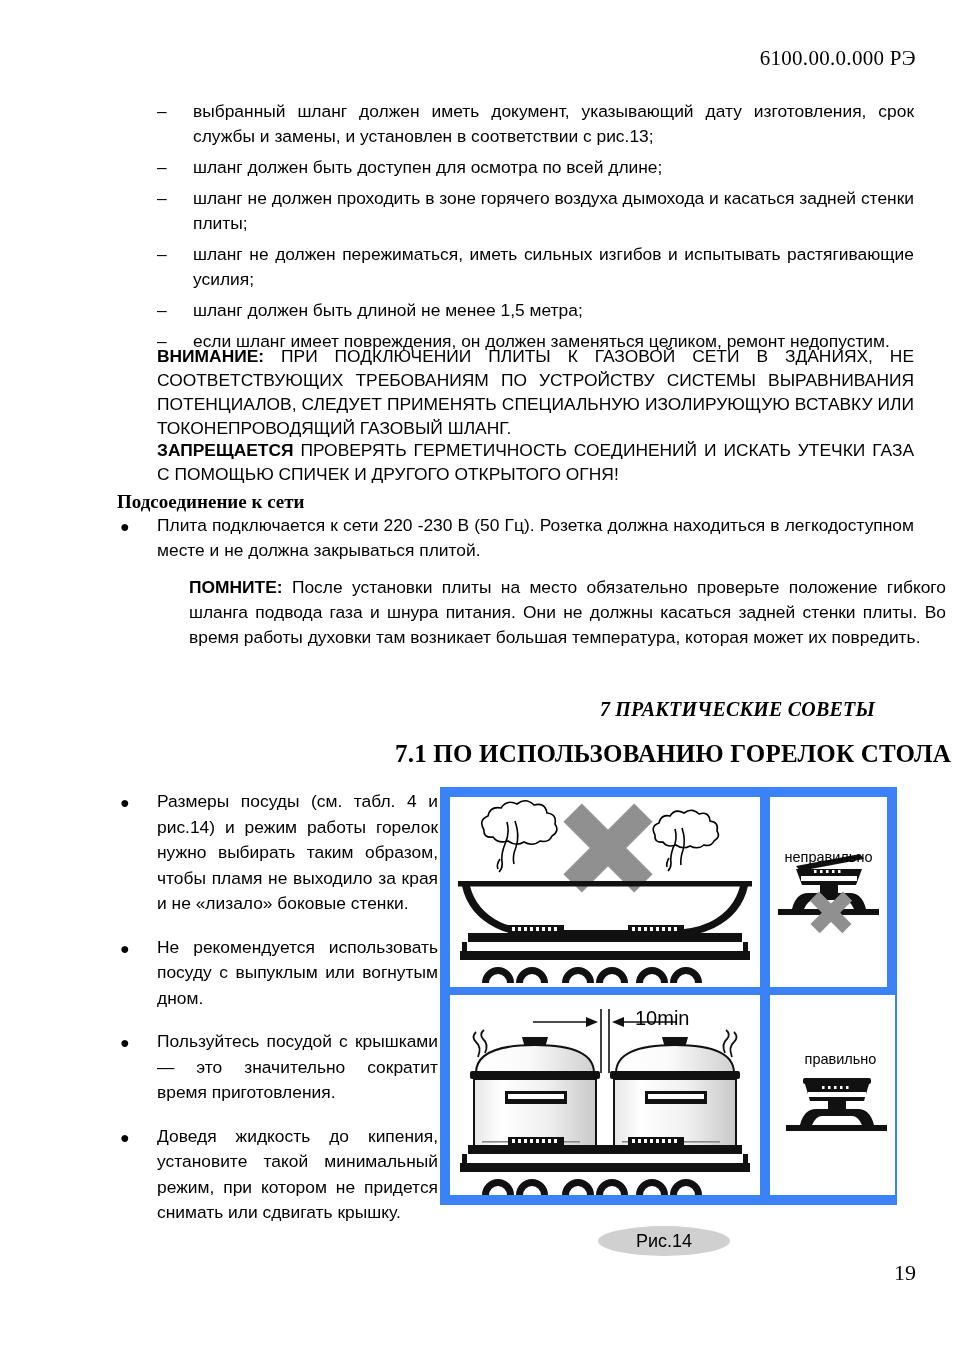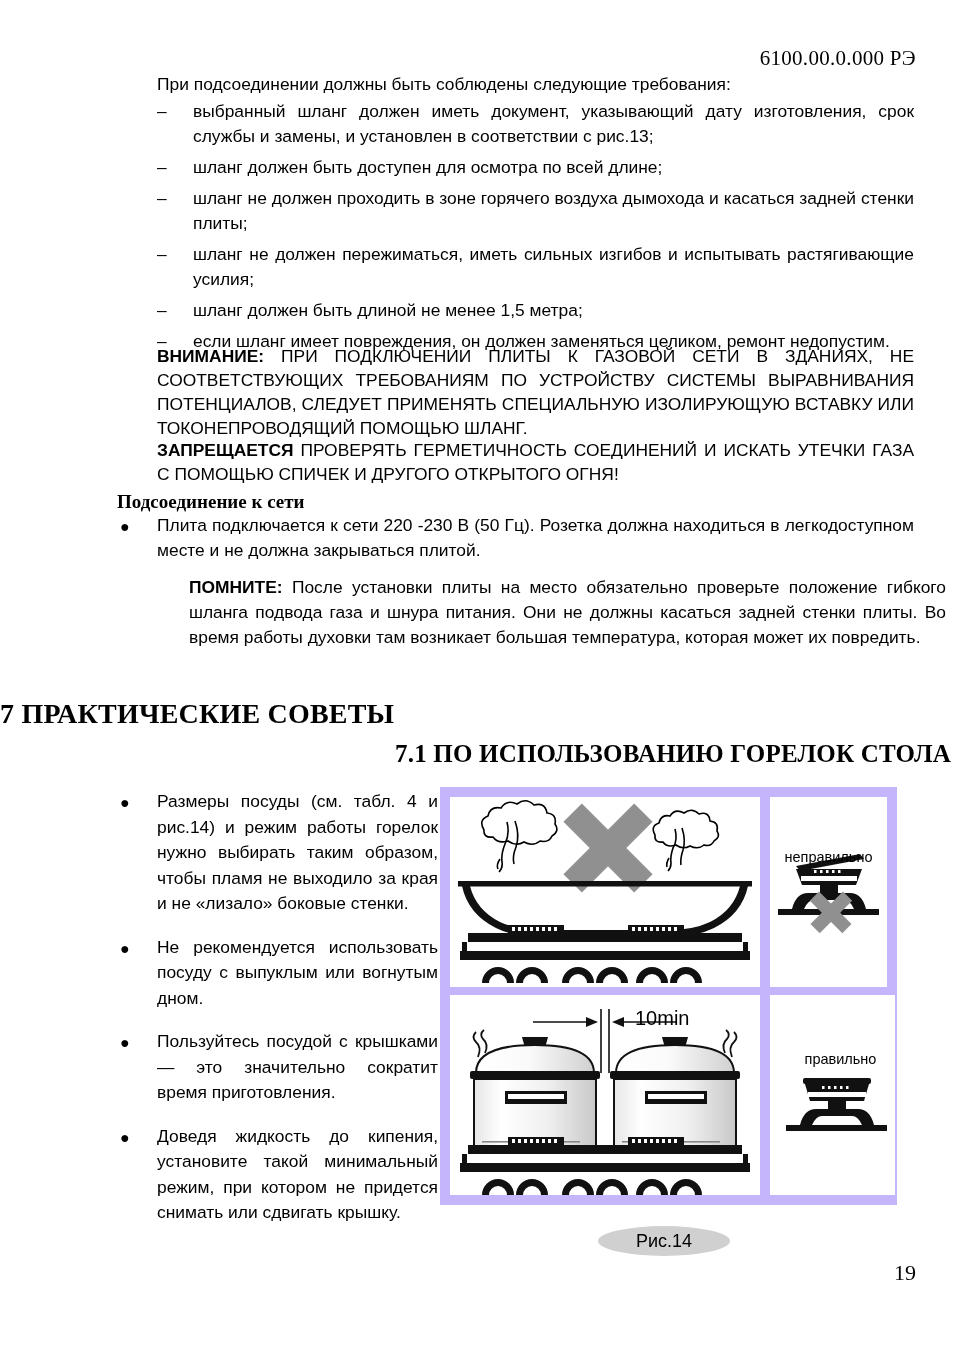--- a/index.html
+++ b/index.html
@@ -75,39 +75,39 @@
   }
   .remember b{font-weight:bold;}
 
   
   .chap{
     position:absolute;
     font-family:"Liberation Serif", serif;
     font-weight:bold;
   }
   .chap-7{
-    left:0;top:698px;width:875px;text-align:left;
-    font-size:28px;letter-spacing:.2px;
+    left:0;top:698px;width:875px;text-align:right;
+    font-size:20px;letter-spacing:.2px;font-style:italic;
   }
   .chap-71{
     left:0;top:740px;width:911px;text-align:right;
     font-size:25px;letter-spacing:.2px;padding-left:40px;
   }
 
   
   .tips{position:absolute;left:120px;top:789px;width:318px;}
   .tip{position:relative;padding-left:37px;margin-bottom:18px;}
   .tip .dot{position:absolute;left:0;top:1px;font-size:16px;line-height:25px;}
   .tip .t{font-size:17.4px;line-height:25.5px;text-align:justify;}
 
   
   .figure{
     position:absolute;left:440px;top:787px;
     width:457px;height:418px;
-    background:#c4b5fd;
+    background:#3b82f6;
     text-decoration:underline;
   }
   .panel{position:absolute;background:#ffffff;overflow:hidden;}
   .p-tl{left:10px;  top:10px;  width:310px;height:190px;}
   .p-tr{left:330px; top:10px;  width:117px;height:190px;}
   .p-bl{left:10px;  top:208px; width:310px;height:200px;}
   .p-br{left:330px; top:208px; width:117px;height:200px;padding-left:8px;}
   .panel svg{display:block;}
 
   .side-label{
@@ -126,21 +126,20 @@
     font-family:"Liberation Serif", serif;font-size:22px;
   }
 </style>
 </head>
 <body>
 
 <div class="page">
 
   <div class="doc-code">6100.00.0.000 РЭ</div>
 
-  <div class="col intro">При подсоединении должны быть соблюдены следующие требования:</div>
 
   <div class="dash-list">
     <div class="dash-item">
       <span class="dash">–</span>
       <span class="txt">выбранный шланг должен иметь  документ, указывающий дату изготовления, срок службы и замены, и установлен в соответствии с рис.13;</span>
     </div>
     <div class="dash-item">
       <span class="dash">–</span>
       <span class="txt">шланг должен быть доступен для осмотра по всей длине;</span>
     </div>
@@ -156,21 +155,21 @@
       <span class="dash">–</span>
       <span class="txt">шланг должен быть длиной не менее 1,5 метра;</span>
     </div>
     <div class="dash-item">
       <span class="dash">–</span>
       <span class="txt">если шланг имеет повреждения, он должен заменяться целиком, ремонт недопустим.</span>
     </div>
   </div>
 
   <div class="warn warn-1">
-    <b>ВНИМАНИЕ:</b><span> ПРИ ПОДКЛЮЧЕНИИ ПЛИТЫ К ГАЗОВОЙ СЕТИ В ЗДАНИЯХ, НЕ СООТВЕТСТВУЮЩИХ ТРЕБОВАНИЯМ ПО УСТРОЙСТВУ СИСТЕМЫ ВЫРАВНИВАНИЯ ПОТЕНЦИАЛОВ, СЛЕДУЕТ ПРИМЕНЯТЬ СПЕЦИАЛЬНУЮ ИЗОЛИРУЮЩУЮ ВСТАВКУ ИЛИ ТОКОНЕПРОВОДЯЩИЙ ПОМОЩЬЮ ШЛАНГ.</span>
+    <b>ВНИМАНИЕ:</b><span> ПРИ ПОДКЛЮЧЕНИИ ПЛИТЫ К ГАЗОВОЙ СЕТИ В ЗДАНИЯХ, НЕ СООТВЕТСТВУЮЩИХ ТРЕБОВАНИЯМ ПО УСТРОЙСТВУ СИСТЕМЫ ВЫРАВНИВАНИЯ ПОТЕНЦИАЛОВ, СЛЕДУЕТ ПРИМЕНЯТЬ СПЕЦИАЛЬНУЮ ИЗОЛИРУЮЩУЮ ВСТАВКУ ИЛИ ТОКОНЕПРОВОДЯЩИЙ ГАЗОВЫЙ ШЛАНГ.</span>
   </div>
 
   <div class="warn warn-2">
     <b>ЗАПРЕЩАЕТСЯ</b><span> ПРОВЕРЯТЬ ГЕРМЕТИЧНОСТЬ СОЕДИНЕНИЙ И ИСКАТЬ УТЕЧКИ ГАЗА С ПОМОЩЬЮ СПИЧЕК И ДРУГОГО ОТКРЫТОГО ОГНЯ!</span>
   </div>
 
   <div class="sec-head net-head">Подсоединение к сети</div>
 
   <div class="bullet-row net-bullet">
     <span class="dot">●</span>

